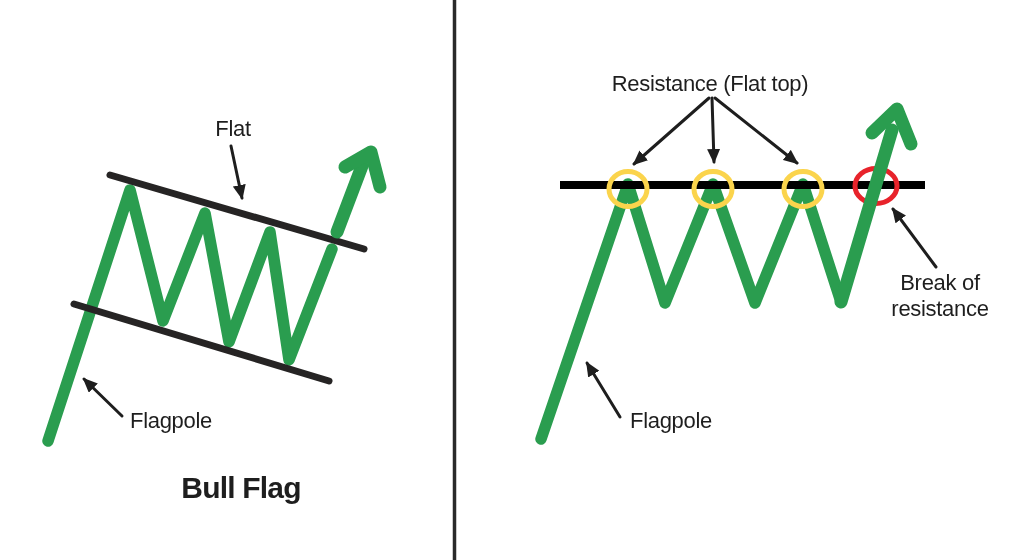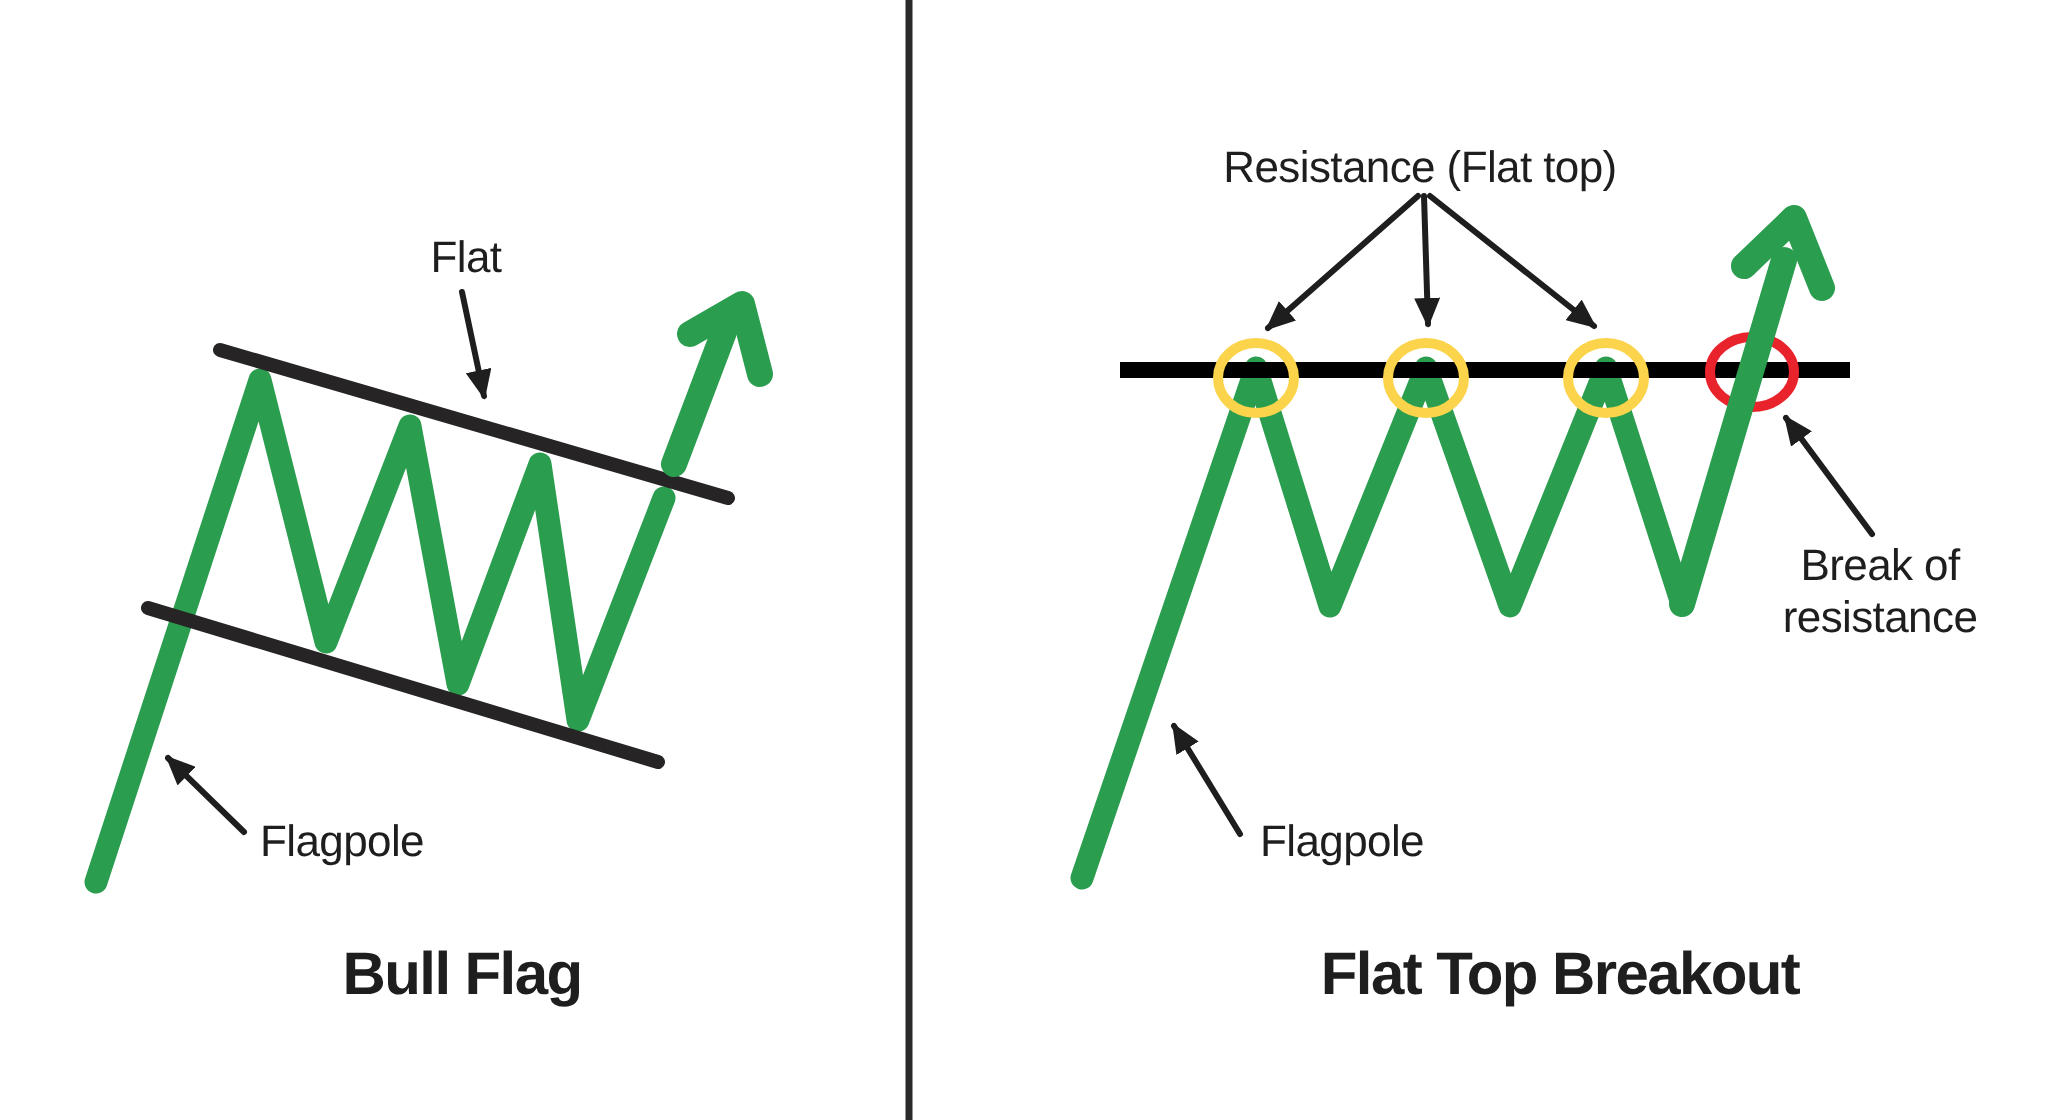--- a/index.html
+++ b/index.html
@@ -95,26 +95,25 @@
 
     <line class="annot" x1="936" y1="267" x2="893" y2="209" marker-end="url(#ah)"></line>
 
     <line class="annot" x1="620" y1="417" x2="587" y2="363" marker-end="url(#ah)"></line>
   </svg>
 
   <div class="lbl" style="left:233px; top:129px;">Flat</div>
 
   <div class="lbl" style="left:171px; top:421px;">Flagpole</div>
 
-  <div class="title" style="left:231px; top:488px;">Bull Flag</div>
+  <div class="title" style="left:241px; top:488px;">Bull Flag</div>
 
   <div class="lbl" style="left:710px; top:84px;">Resistance (Flat top)</div>
 
   <div class="lbl" style="left:940px; top:296px;">
     <div>Break of</div>
     <div>resistance</div>
   </div>
 
   <div class="lbl" style="left:671px; top:421px;">Flagpole</div>
 
-  <div class="title" style="left:780px; top:488px;">Flat Top Breakout</div>
 
 </div>
 
 </body></html>

